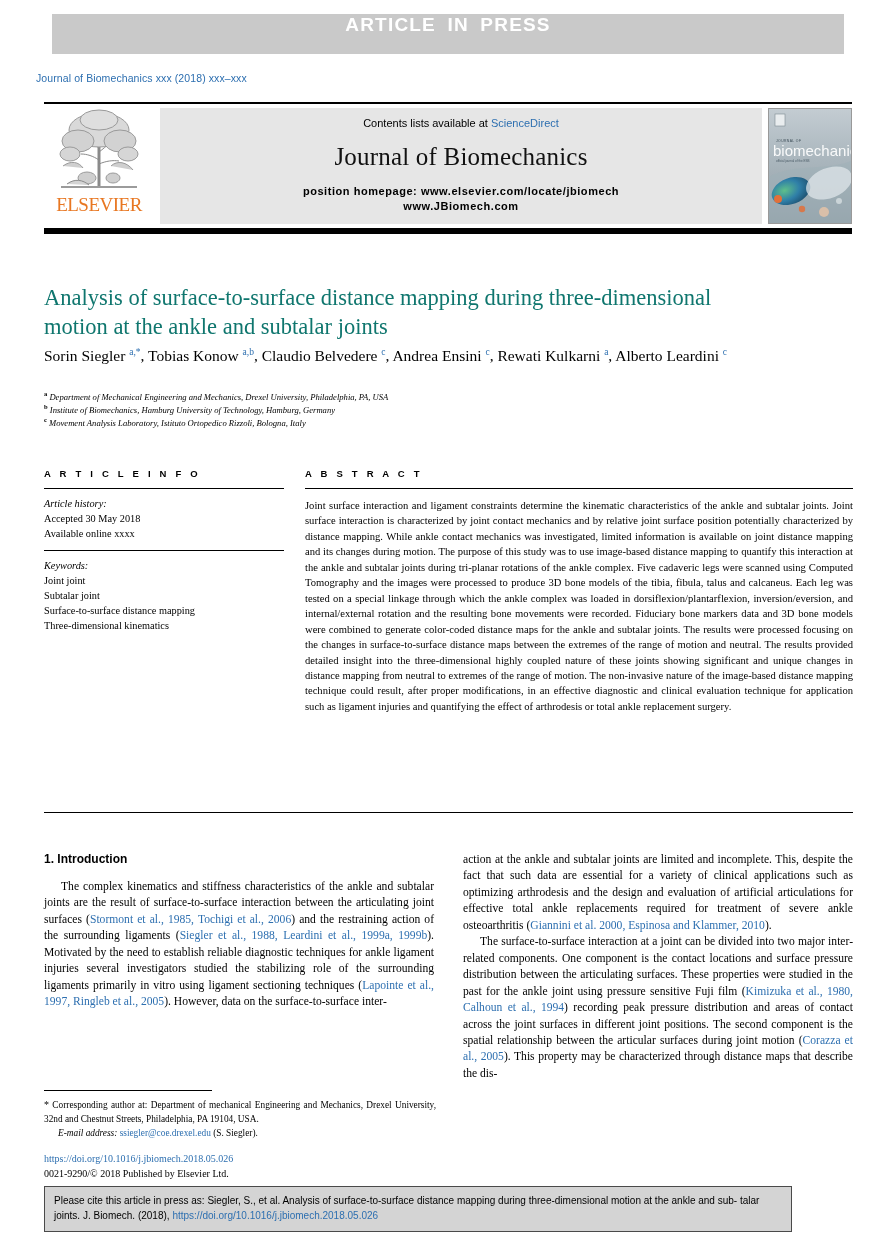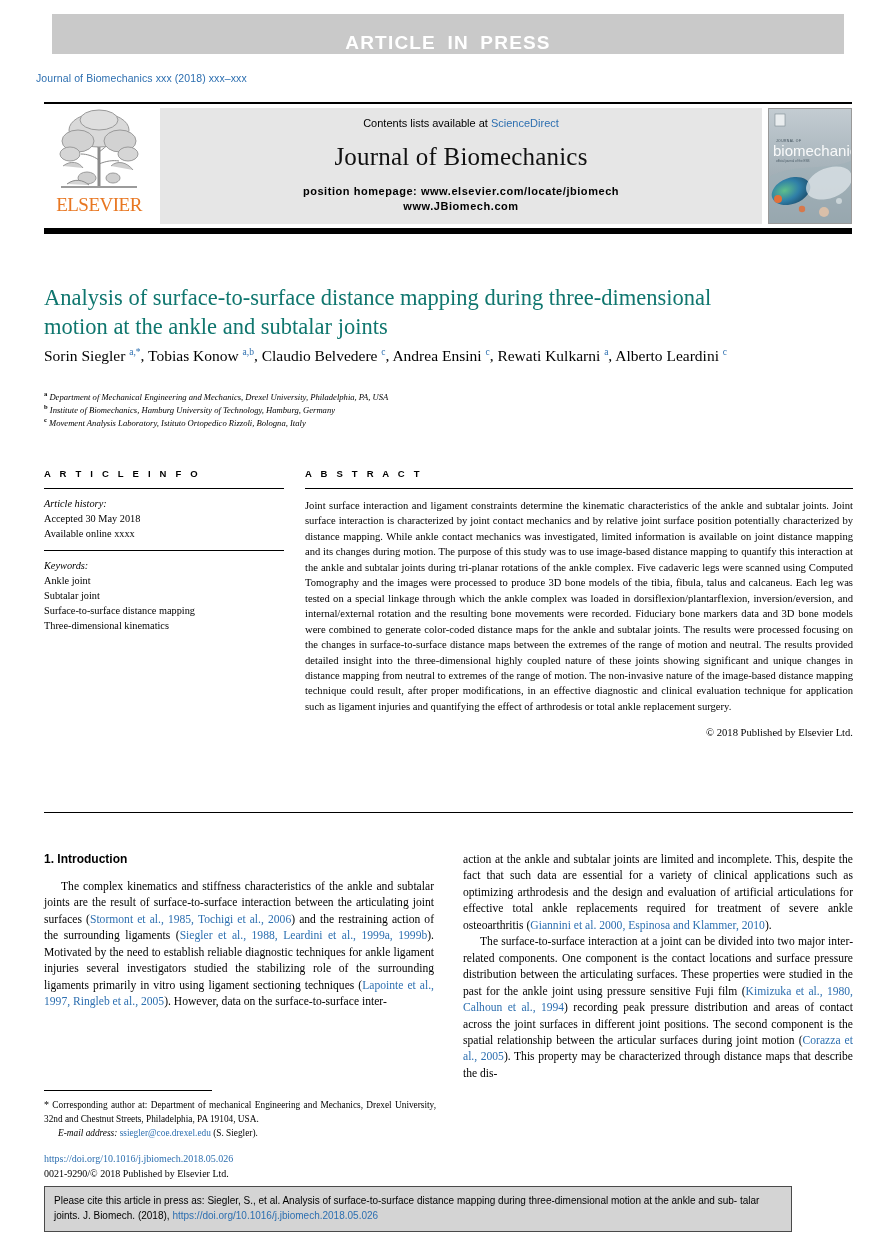--- a/index.html
+++ b/index.html
@@ -26,21 +26,21 @@
 
   
   .aip-banner {
     position: absolute;
     left: 52px;
     top: 14px;
     width: 792px;
     height: 40px;
     background: #c9c9c9;
     display: flex;
-    align-items: flex-end;
+    align-items: flex-start;
     justify-content: center;
   }
   .aip-text {
     color: #ffffff;
     font-family: "Liberation Sans", sans-serif;
     font-weight: bold;
     font-size: 19px;
     letter-spacing: 1.2px;
     word-spacing: 5px;
   }
@@ -429,32 +429,31 @@
     <div class="sec-head">A R T I C L E    I N F O</div>
     <div class="hrule"></div>
     <div class="info-group">
       <div class="lbl">Article history:</div>
       <div>Accepted 30 May 2018</div>
       <div>Available online xxxx</div>
     </div>
     <div class="hrule"></div>
     <div class="info-group">
       <div class="lbl">Keywords:</div>
-      <div>Ankle joint</div>
+      <div>Joint joint</div>
       <div>Subtalar joint</div>
       <div>Surface-to-surface distance mapping</div>
       <div>Three-dimensional kinematics</div>
     </div>
   </div>
 
   <div class="abs-col">
     <div class="sec-head">A B S T R A C T</div>
     <div class="hrule"></div>
     <div class="abs-body">Joint surface interaction and ligament constraints determine the kinematic characteristics of the ankle and subtalar joints. Joint surface interaction is characterized by joint contact mechanics and by relative joint surface position potentially characterized by distance mapping. While ankle contact mechanics was investigated, limited information is available on joint distance mapping and its changes during motion. The purpose of this study was to use image-based distance mapping to quantify this interaction at the ankle and subtalar joints during tri-planar rotations of the ankle complex. Five cadaveric legs were scanned using Computed Tomography and the images were processed to produce 3D bone models of the tibia, fibula, talus and calcaneus. Each leg was tested on a special linkage through which the ankle complex was loaded in dorsiflexion/plantarflexion, inversion/eversion, and internal/external rotation and the resulting bone movements were recorded. Fiduciary bone markers data and 3D bone models were combined to generate color-coded distance maps for the ankle and subtalar joints. The results were processed focusing on the changes in surface-to-surface distance maps between the extremes of the range of motion and neutral. The results provided detailed insight into the three-dimensional highly coupled nature of these joints showing significant and unique changes in distance mapping from neutral to extremes of the range of motion. The non-invasive nature of the image-based distance mapping technique could result, after proper modifications, in an effective diagnostic and clinical evaluation technique for application such as ligament injuries and quantifying the effect of arthrodesis or total ankle replacement surgery.</div>
-    <div class="abs-copy">© 2018 Published by Elsevier Ltd.</div>
   </div>
 
   <div class="wide-rule"></div>
 
   <div class="col-left">
     <div class="body-head">1. Introduction</div>
     <p class="para indent">The complex kinematics and stiffness characteristics of the ankle and subtalar joints are the result of surface-to-surface interaction between the articulating joint surfaces (<span class="ref">Stormont et al., 1985, Tochigi et al., 2006</span>) and the restraining action of the surrounding ligaments (<span class="ref">Siegler et al., 1988, Leardini et al., 1999a, 1999b</span>). Motivated by the need to establish reliable diagnostic techniques for ankle ligament injuries several investigators studied the stabilizing role of the surrounding ligaments primarily in vitro using ligament sectioning techniques (<span class="ref">Lapointe et al., 1997, Ringleb et al., 2005</span>). However, data on the surface-to-surface inter-</p>
   </div>
 
   <div class="col-right">

